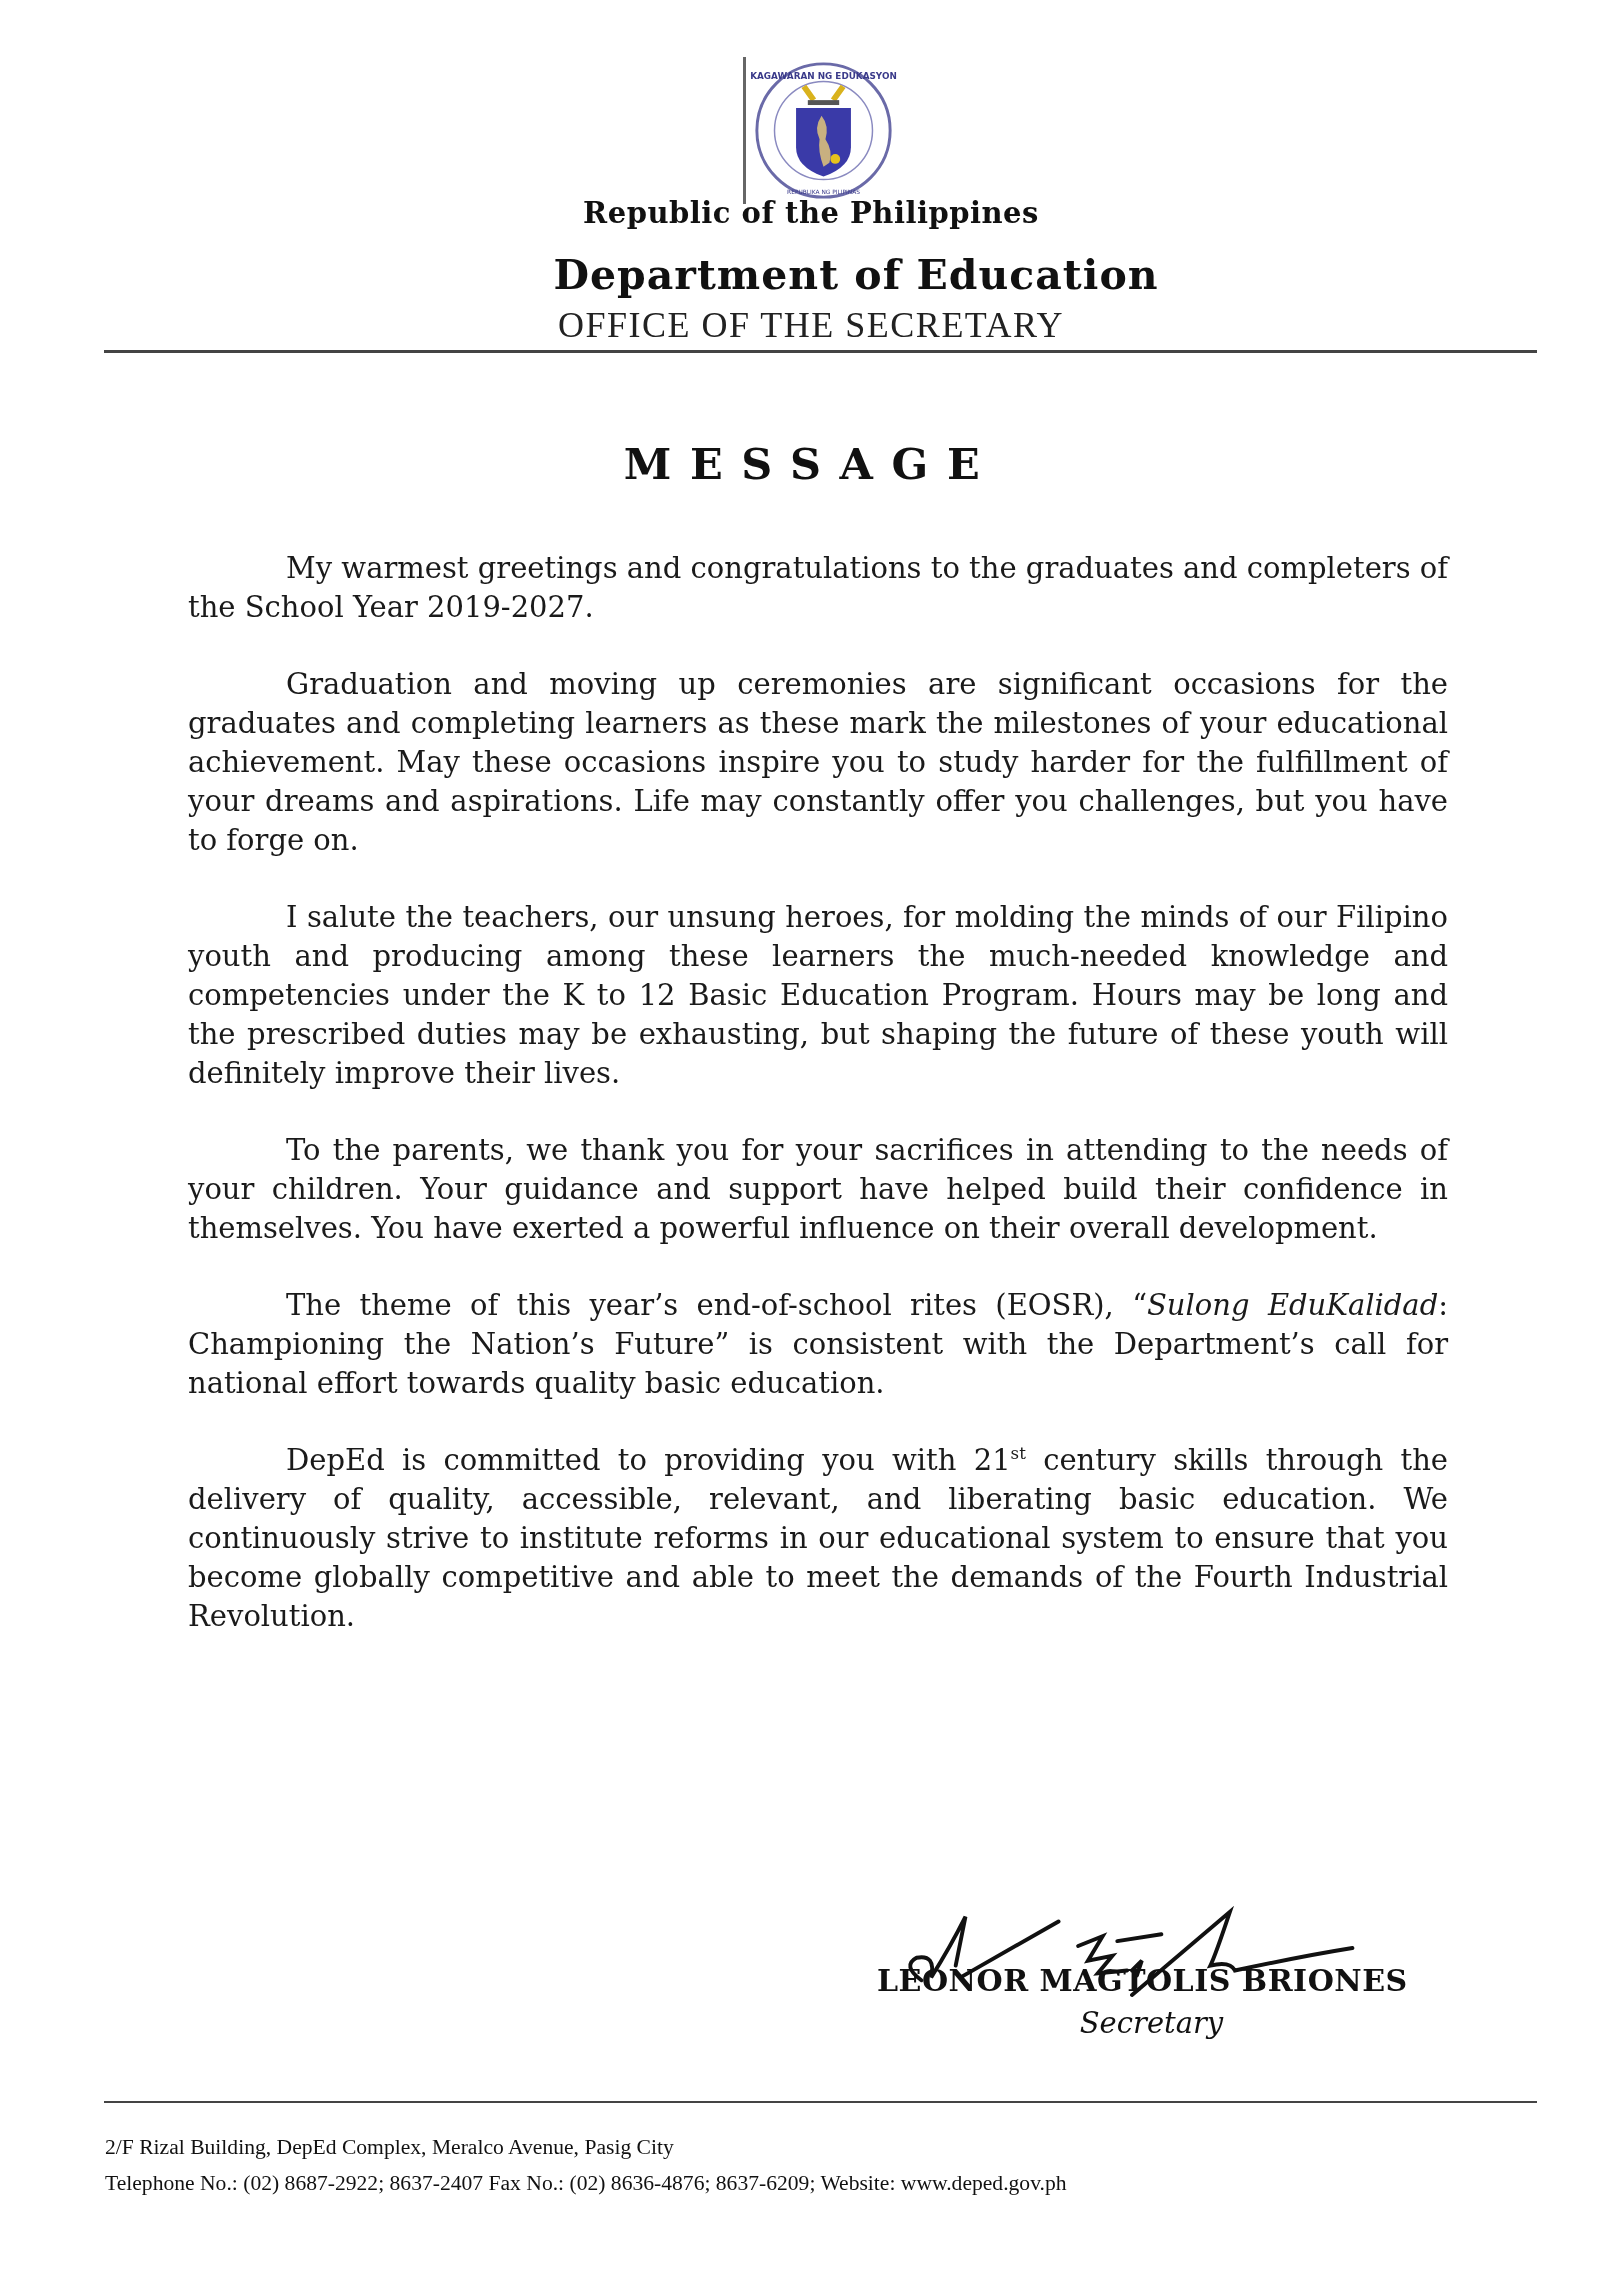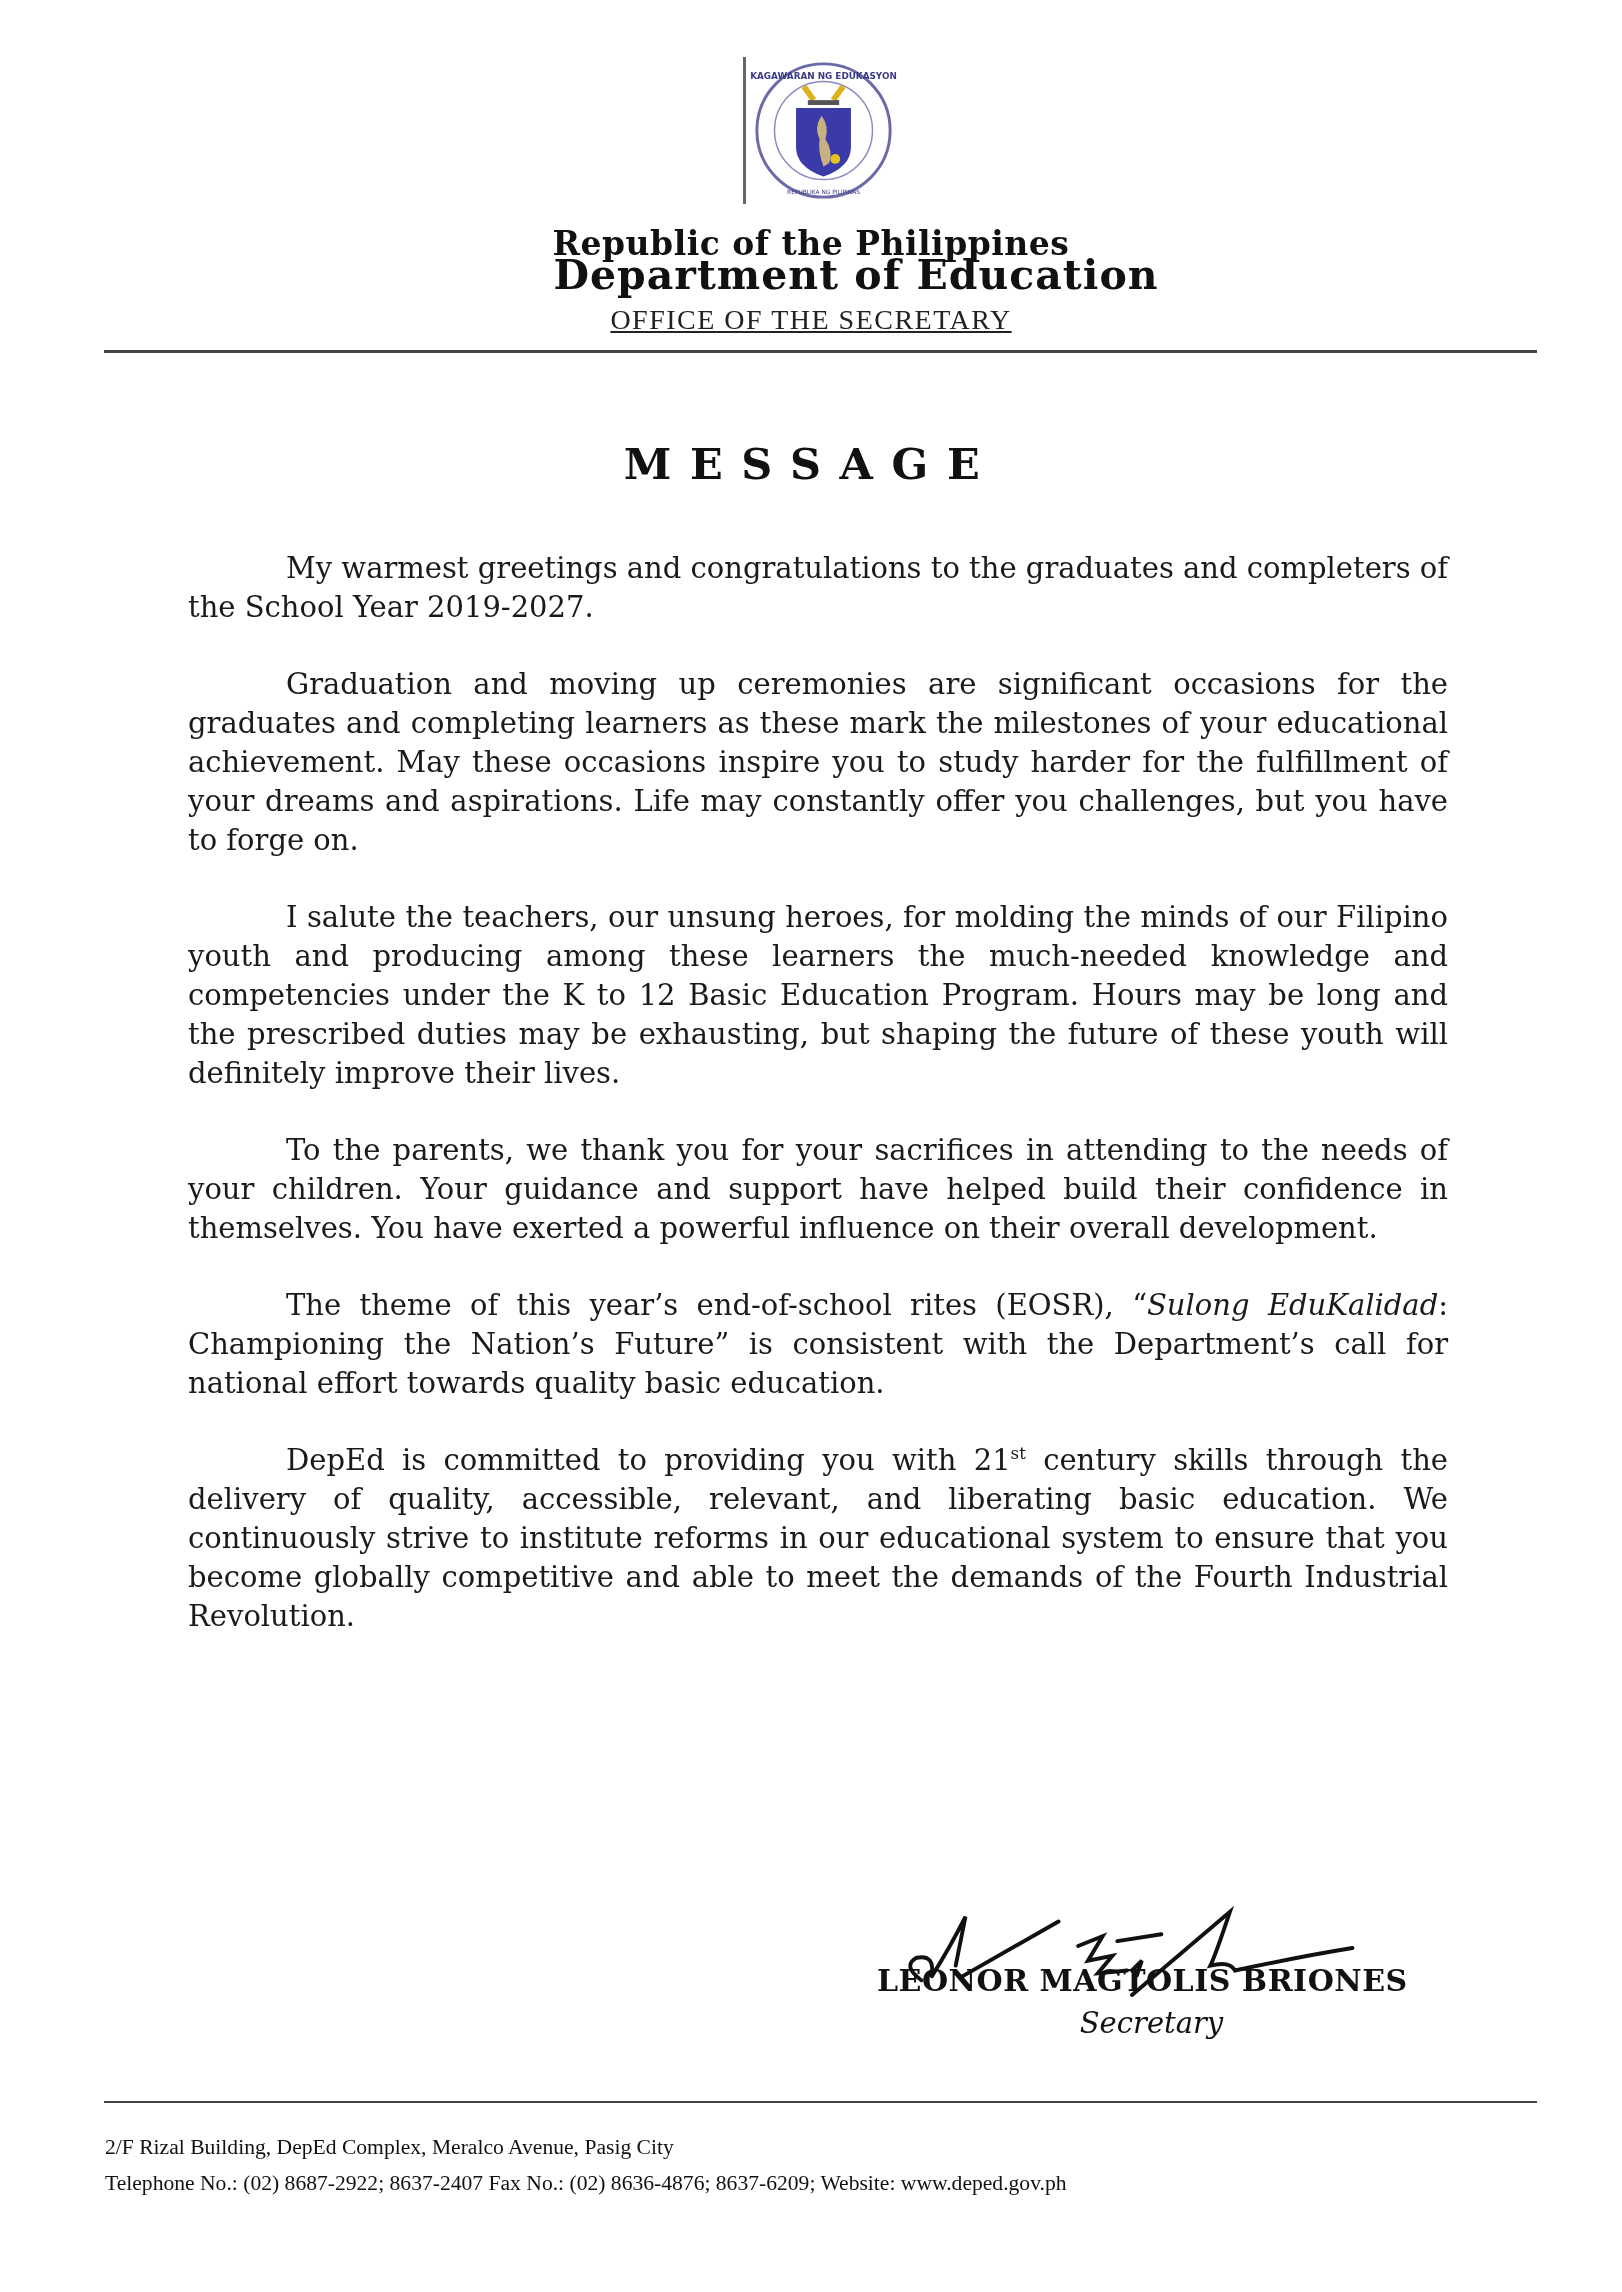--- a/index.html
+++ b/index.html
@@ -1,25 +1,25 @@
 <!DOCTYPE html>
 <html><head>
 <meta charset="utf-8">
 <style>
   html, body { margin:0; padding:0; background:#ffffff; }
   body { width:1622px; height:2293px; position:relative; overflow:hidden; color:#111; }
   .abs { position:absolute; }
   .logo { left:745px; top:57px; width:157px; height:147px; }
   .logo-line { left:743px; top:57px; width:2.9px; height:147px; background:#666; }
-  .republic { left:0; width:1622px; top:224px; text-align:center;
-    font-family:"DejaVu Serif", serif; font-weight:bold; font-size:33px; letter-spacing:0.5px; }
+  .republic { left:0; width:1622px; top:196px; text-align:center;
+    font-family:"DejaVu Serif", serif; font-weight:bold; font-size:29px; letter-spacing:0.5px; }
   .dept { left:0; width:1622px; top:251px; text-align:center;
     font-family:"DejaVu Serif", serif; font-weight:bold; font-size:41px; letter-spacing:1px;margin-left:45px; }
   .office { left:0; width:1622px; top:304px; text-align:center;
-    font-family:"Liberation Serif", serif; font-size:28px; letter-spacing:1.5px; color:#222;text-decoration:underline; }
+    font-family:"Liberation Serif", serif; font-size:36px; letter-spacing:1.5px; color:#222; }
   .rule-top { left:104px; top:350px; width:1433px; height:2.9px; background:#444; }
   .title { left:0; width:1622px; top:439px; text-align:center;
     font-family:"DejaVu Serif", serif; font-weight:bold; font-size:43px; letter-spacing:18.6px; }
   .body { left:188px; top:549px; width:1260px;
     font-family:"DejaVu Serif", serif; font-size:29px; line-height:39px; color:#1a1a1a; }
   .body p { margin:0 0 38px 0; text-align:justify; text-indent:98px; }
   .body p.noindent { text-indent:98px; text-align:left; }
   .body sup { font-size:16.7px; line-height:0; }
   .body em { font-style:italic; }
   .sig-scribble { left:892px; top:1887px; width:529px; height:118px; }

